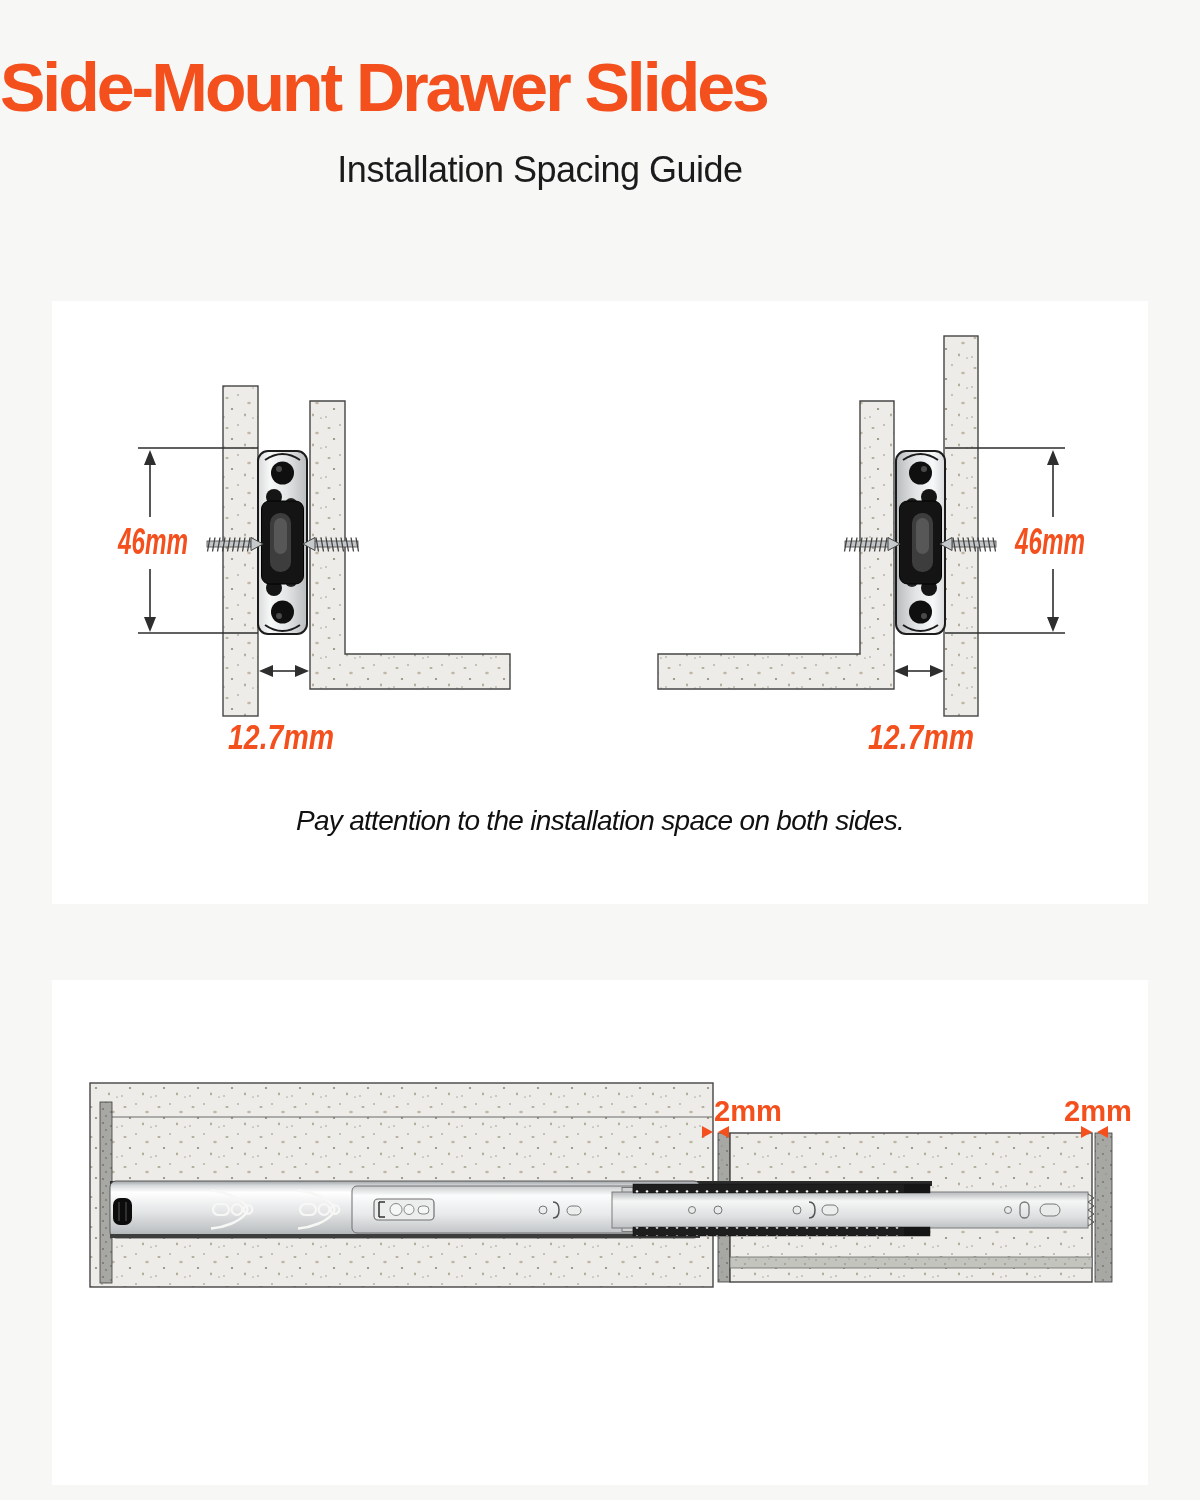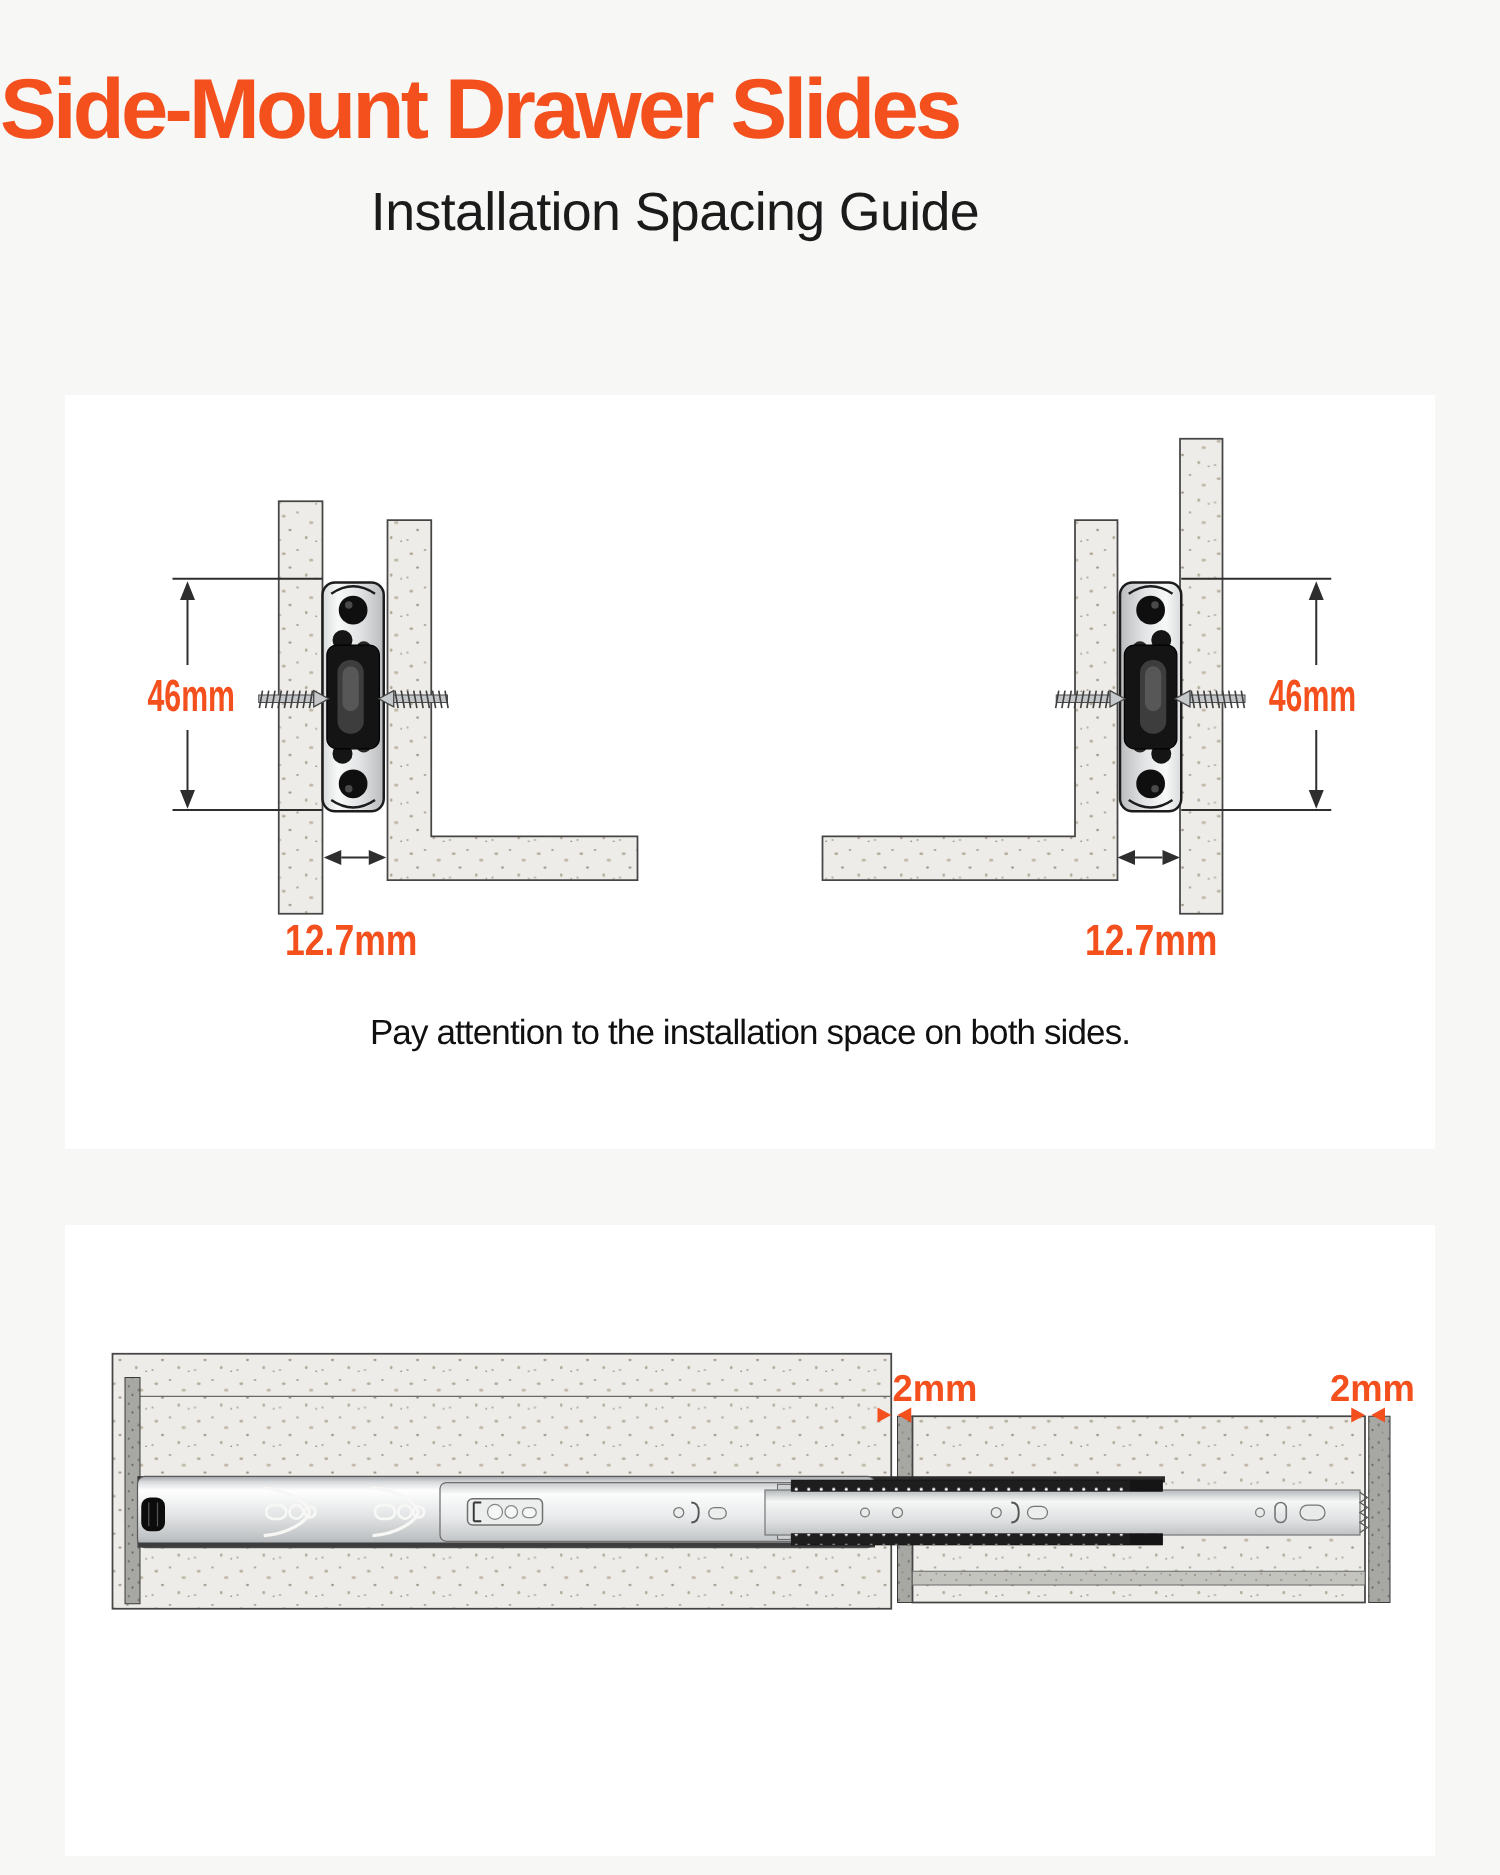--- a/index.html
+++ b/index.html
@@ -3,27 +3,27 @@
 <meta charset="utf-8">
 <style>
   :root { --accent:#F4501E; }
   * { margin:0; padding:0; box-sizing:border-box; }
   html,body { width:1200px; height:1500px; }
   body { background:#F7F7F5; font-family:"Liberation Sans","DejaVu Sans",sans-serif; position:relative; overflow:hidden; }
   .accent { color:var(--accent); }
   #title { position:absolute; top:50px; left:0; width:1200px; text-align:left;
            font-size:68px; line-height:74px; font-weight:bold; letter-spacing:-3px; color:var(--accent); }
   #subtitle { position:absolute; top:150px; left:0; width:1080px; text-align:center;
-              font-size:43px; line-height:40px; font-weight:400; letter-spacing:-0.5px; color:#1b1b1b; }
+              font-size:36px; line-height:40px; font-weight:400; letter-spacing:-0.5px; color:#1b1b1b; }
   .panel { position:absolute; left:52px; width:1096px; background:#ffffff; }
-  #panel1 { top:316px; height:603px; }
+  #panel1 { top:301px; height:603px;font-style:italic; }
   #panel2 { top:980px; height:505px; }
   .panel svg { position:absolute; top:0; left:0; display:block; }
   .caption { position:absolute; left:0; right:0; text-align:center; font-size:28px;
-             letter-spacing:-0.7px; color:#101010; }
+             letter-spacing:-0.7px; color:#101010;margin-top:10px; }
   #panel1 .caption { top:488px; height:44px; line-height:44px; }
   #panel2 .caption { top:400px; height:44px; line-height:44px; }
   svg text { font-family:"Liberation Sans","DejaVu Sans",sans-serif; }
   .dimtext { font-weight:bold; fill:currentColor; }
   #defs-svg { position:absolute; width:0; height:0; }
 </style>
 </head>
 <body style="background: rgb(247, 247, 245);">
 
 <svg id="defs-svg" aria-hidden="true">

